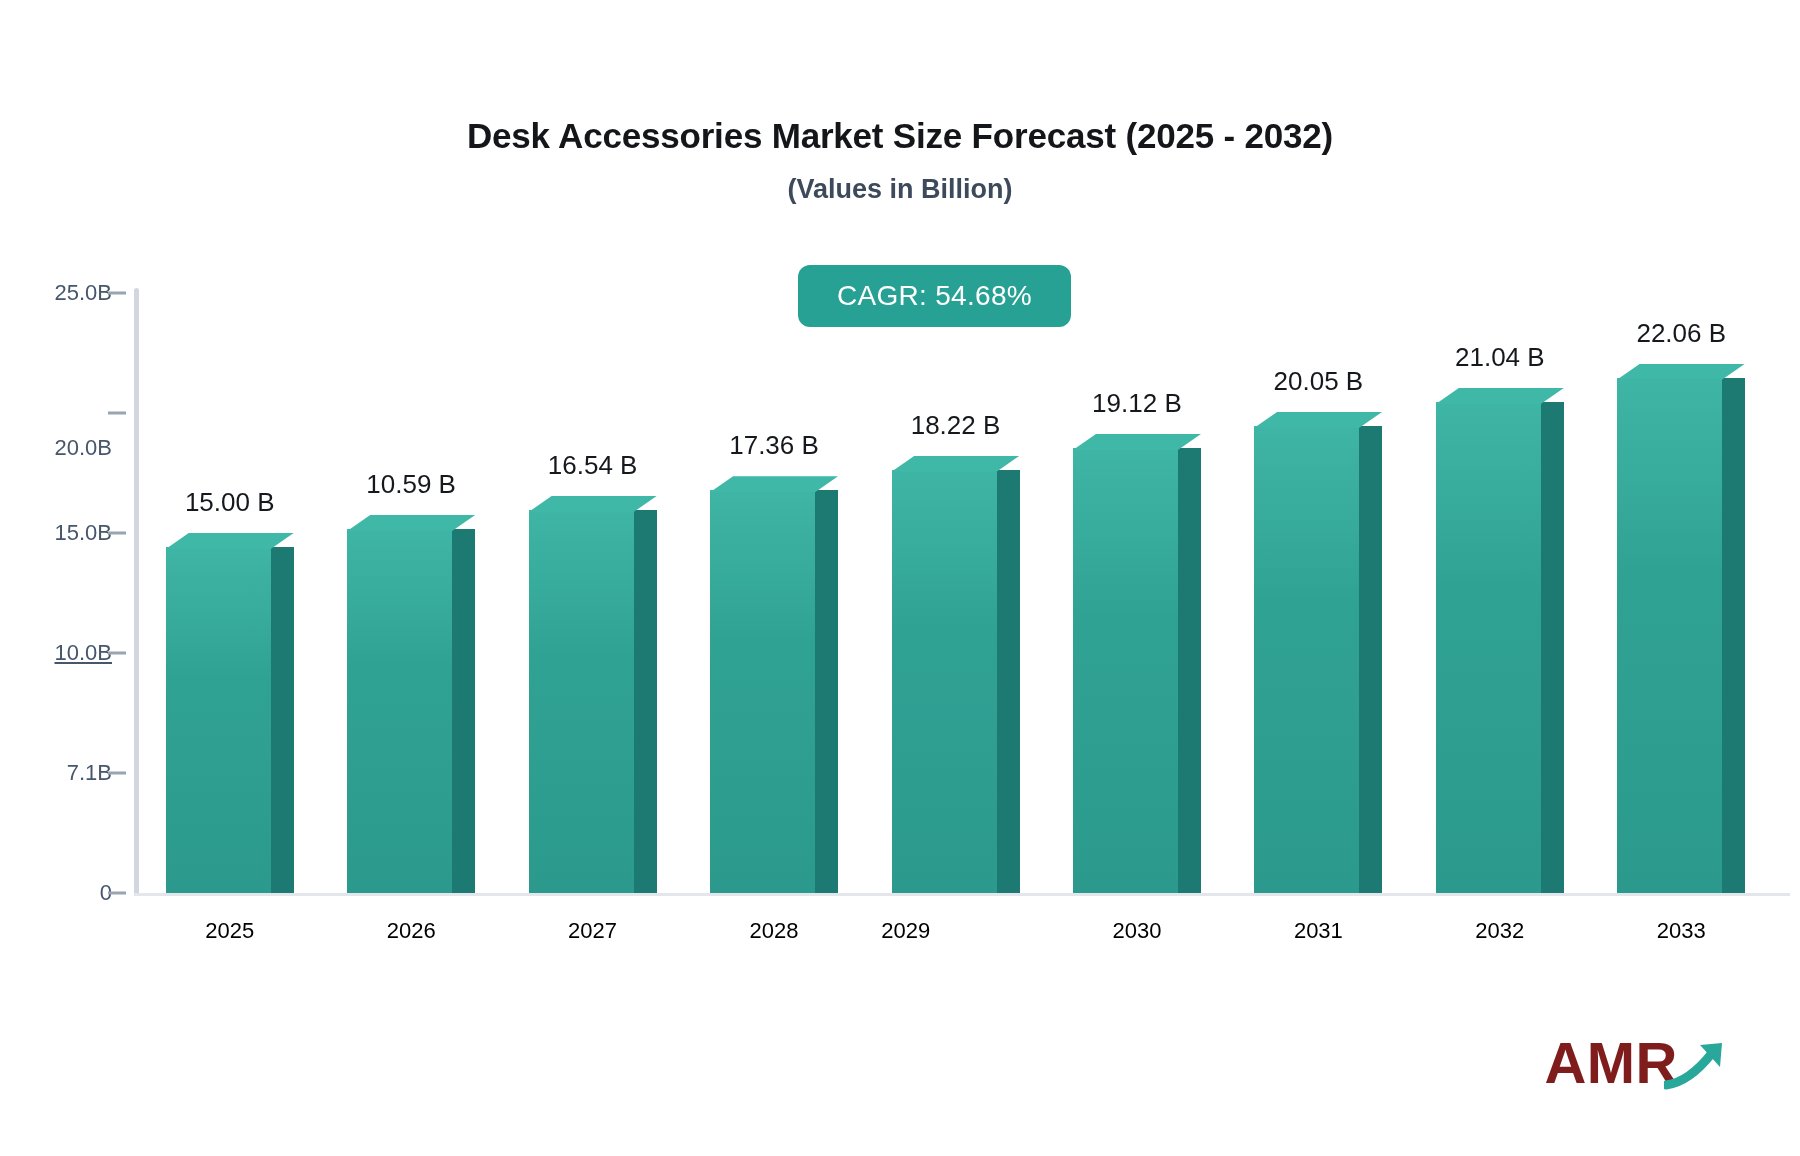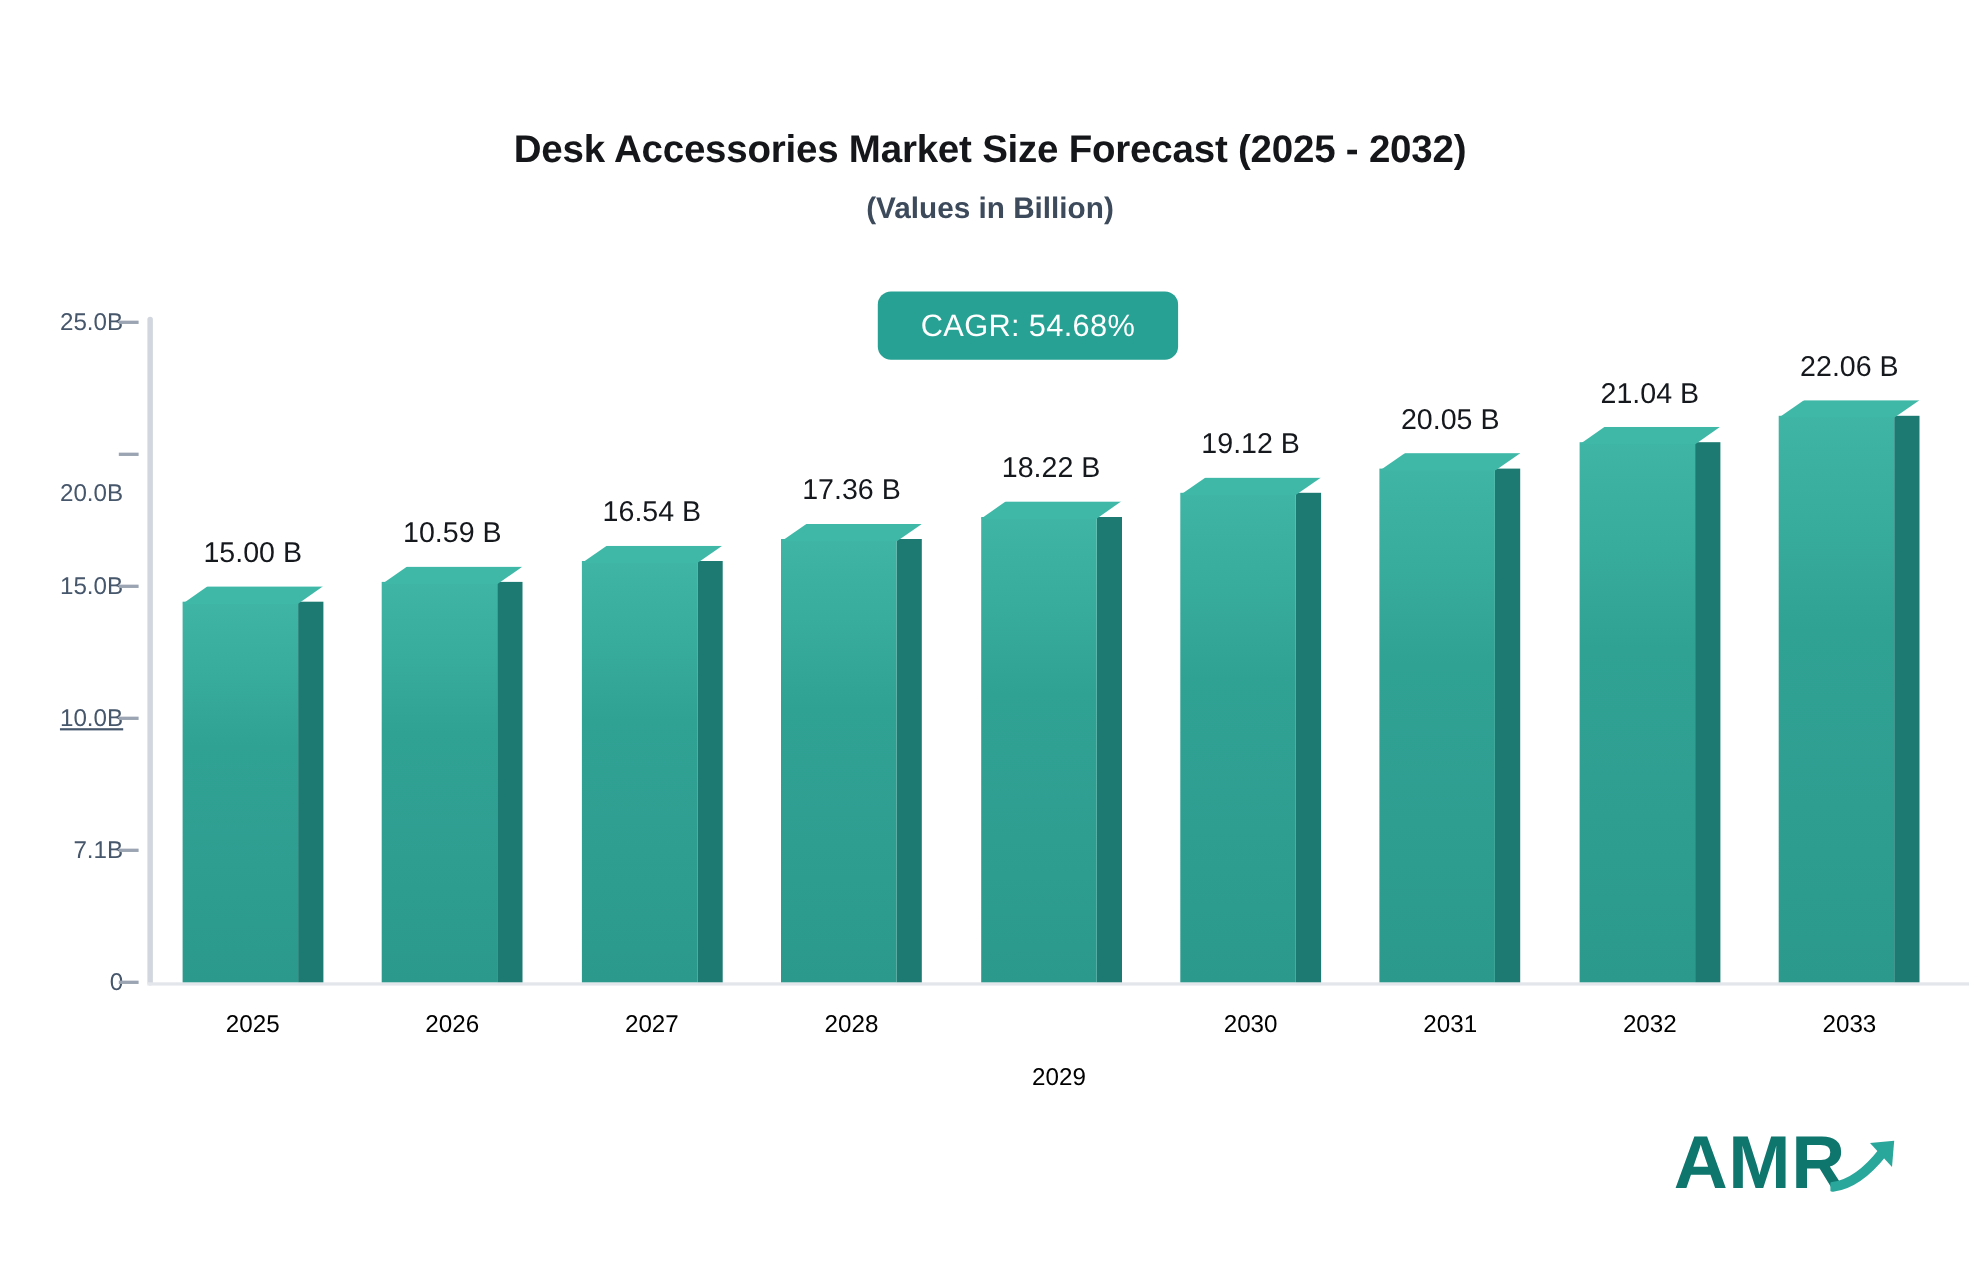--- a/index.html
+++ b/index.html
@@ -127,23 +127,23 @@
 
   
   #amr-logo {
     position:absolute;
     right:62px;
     bottom:60px;
     display:flex;
     align-items:center;
   }
   #amr-logo-text {
-    font-size:68px;
+    font-size:58px;
     font-weight:bold;
-    color:#0f766e;
+    color:#7f1d1d;
     letter-spacing:0.5px;
   }
   #amr-logo-arrow {
     margin-left:-14px;
     margin-top:8px;
   }
 </style>
 </head>
 <body>
 
@@ -226,21 +226,21 @@
         <div class="bar-front" style="width: 105px; height: 515.44px;"></div>
         <div style="position: absolute; left: 0px; top: 0px; width: 128px; height: 16px; background: rgb(63, 184, 168); clip-path: polygon(0% 100%, 17.9688% 0%, 100% 0%, 82.0312% 100%);"></div>
       </div>
       <div class="bar-value" style="left: 1681.28px; top: 317.56px;">22.06 B</div>
     </div>
   <div id="x-ticks">
       <div class="x-tick-label" style="left: 139px; width: 181.444px;">2025</div>
       <div class="x-tick-label" style="left: 320.444px; width: 181.444px;">2026</div>
       <div class="x-tick-label" style="left: 501.889px; width: 181.444px;">2027</div>
       <div class="x-tick-label" style="left: 683.333px; width: 181.444px;">2028</div>
-      <div class="x-tick-label" style="left: 872px; width: 181.444px; margin-top: 48px;">2029</div>
+      <div class="x-tick-label" style="left: 815px; width: 181.444px;">2029</div>
       <div class="x-tick-label" style="left: 1046.22px; width: 181.444px;">2030</div>
       <div class="x-tick-label" style="left: 1227.67px; width: 181.444px;">2031</div>
       <div class="x-tick-label" style="left: 1409.11px; width: 181.444px;">2032</div>
       <div class="x-tick-label" style="left: 1590.56px; width: 181.444px;">2033</div>
     </div>
 </div>
 
 <div id="amr-logo">
   <span id="amr-logo-text">AMR</span>
   <span id="amr-logo-arrow">

